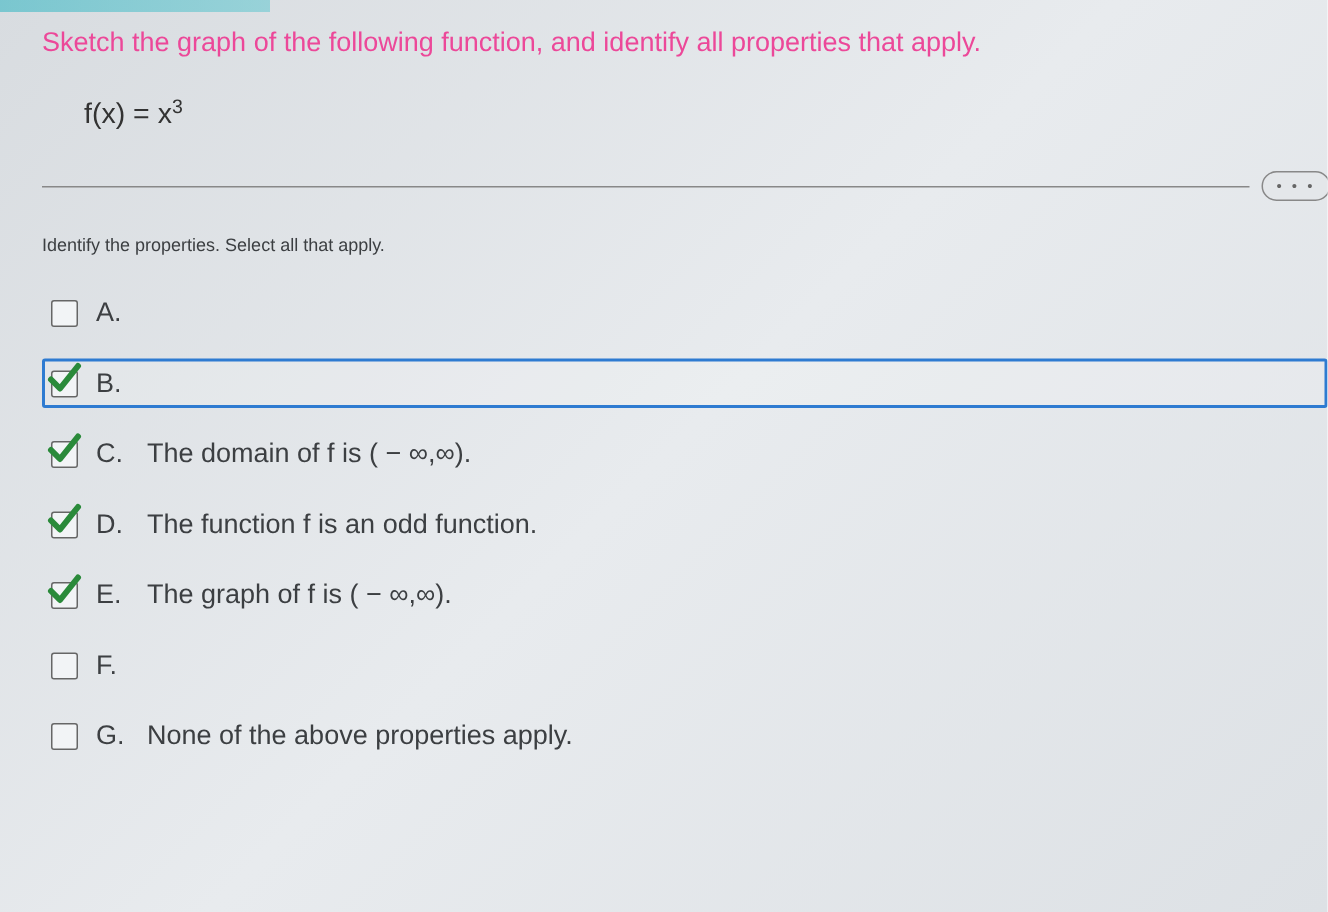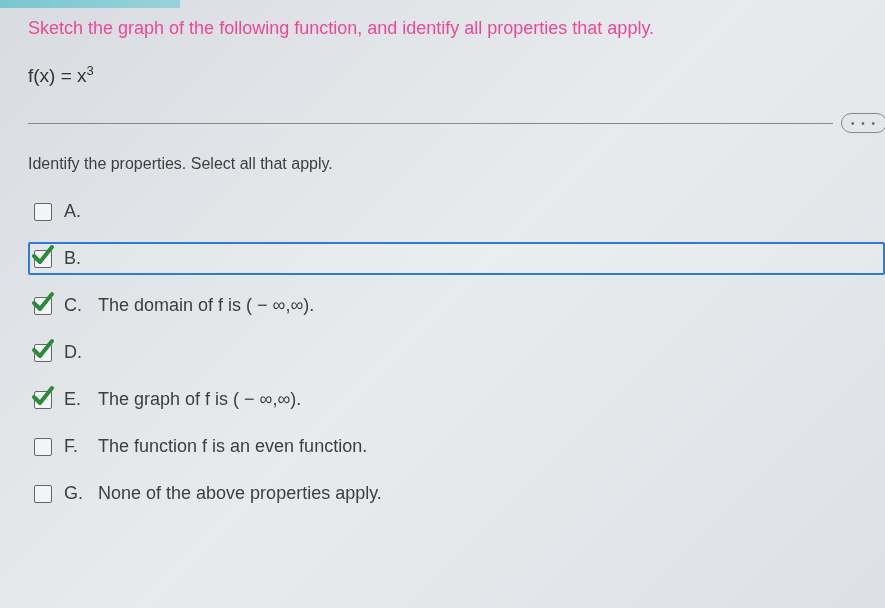--- a/index.html
+++ b/index.html
@@ -22,20 +22,21 @@
     opacity: 0.6;
   }
   .question-text {
     font-size: 18px;
     color: #ec4899;
     margin-bottom: 24px;
     padding-right: 30px;
   }
   .equation {
     font-size: 19px;
+    margin-left: 28px;
     margin-bottom: 26px;
     color: #333;
   }
   .equation sup { font-size: 13px; vertical-align: super; }
   .divider-row {
     display: flex;
     align-items: center;
     margin-bottom: 22px;
   }
   .divider {
@@ -54,21 +55,21 @@
     justify-content: center;
     background: #e4e7ea;
     letter-spacing: 2px;
     font-size: 10px;
     color: #666;
     margin-left: 8px;
     margin-right: -2px;
     cursor: pointer;
   }
   .prompt {
-    font-size: 16px;
+    font-size: 12px;
     color: #3c3f42;
     margin-bottom: 22px;
   }
   .options {
     display: flex;
     flex-direction: column;
     gap: 14px;
   }
   .opt-row {
     display: flex;
@@ -160,36 +161,36 @@
     <span class="opt-text">The domain of f is ( − ∞,∞).</span>
   </div>
 
   <div class="opt-row">
     <div class="checkbox checked">
       <svg class="checkmark" viewBox="0 0 24 24">
           <path d="M3 13 L9 19 L21 4" stroke="#2a8a3a" stroke-width="4" fill="none" stroke-linecap="round" stroke-linejoin="round"></path>
         </svg>
     </div>
     <span class="opt-letter">D.</span>
+    <span class="opt-text">The function f is an odd function.</span>
   </div>
 
   <div class="opt-row">
     <div class="checkbox checked">
       <svg class="checkmark" viewBox="0 0 24 24">
           <path d="M3 13 L9 19 L21 4" stroke="#2a8a3a" stroke-width="4" fill="none" stroke-linecap="round" stroke-linejoin="round"></path>
         </svg>
     </div>
     <span class="opt-letter">E.</span>
     <span class="opt-text">The graph of f is ( − ∞,∞).</span>
   </div>
 
   <div class="opt-row">
     <div class="checkbox"></div>
     <span class="opt-letter">F.</span>
-    <span class="opt-text">The function f is an even function.</span>
   </div>
 
   <div class="opt-row">
     <div class="checkbox"></div>
     <span class="opt-letter">G.</span>
     <span class="opt-text">None of the above properties apply.</span>
   </div>
 
 </div>
 

